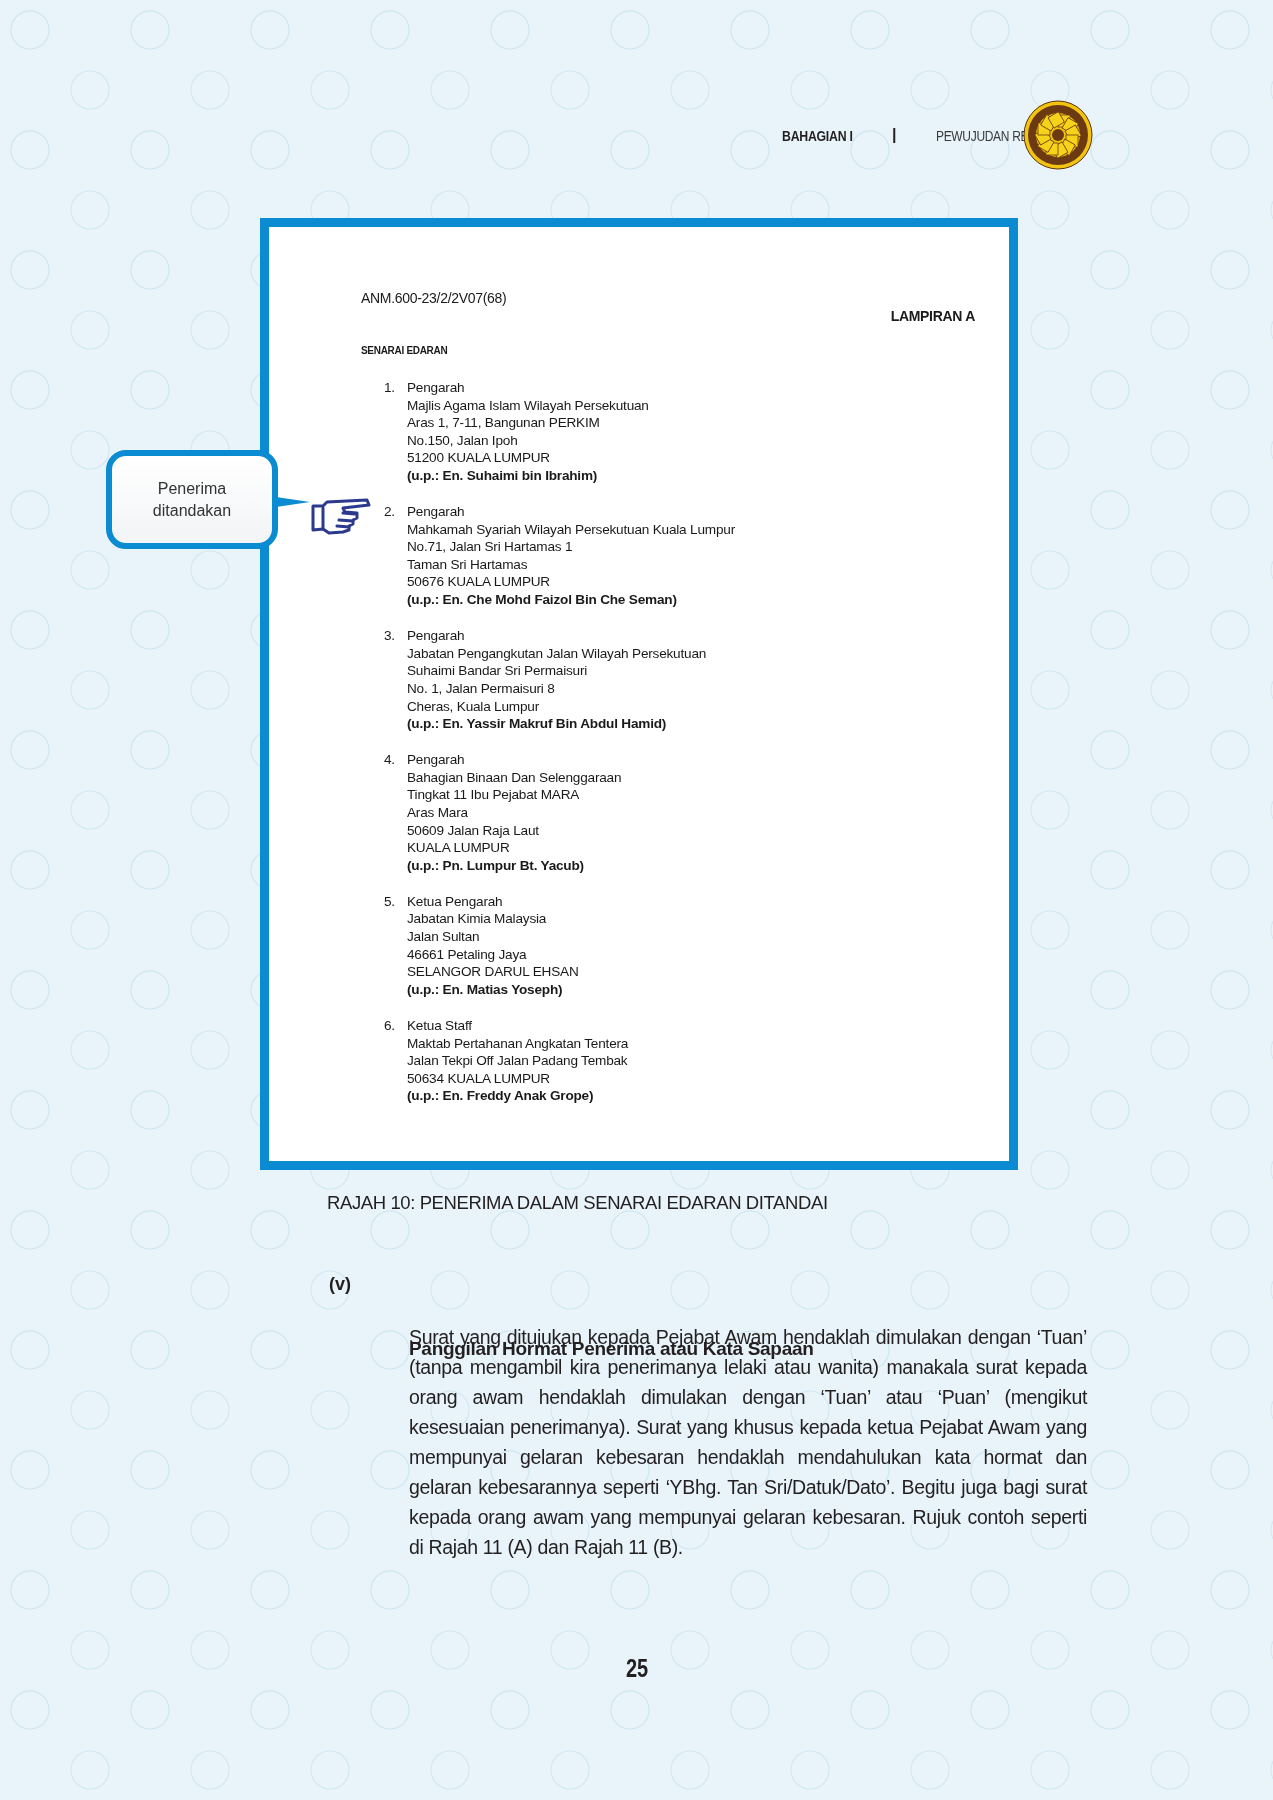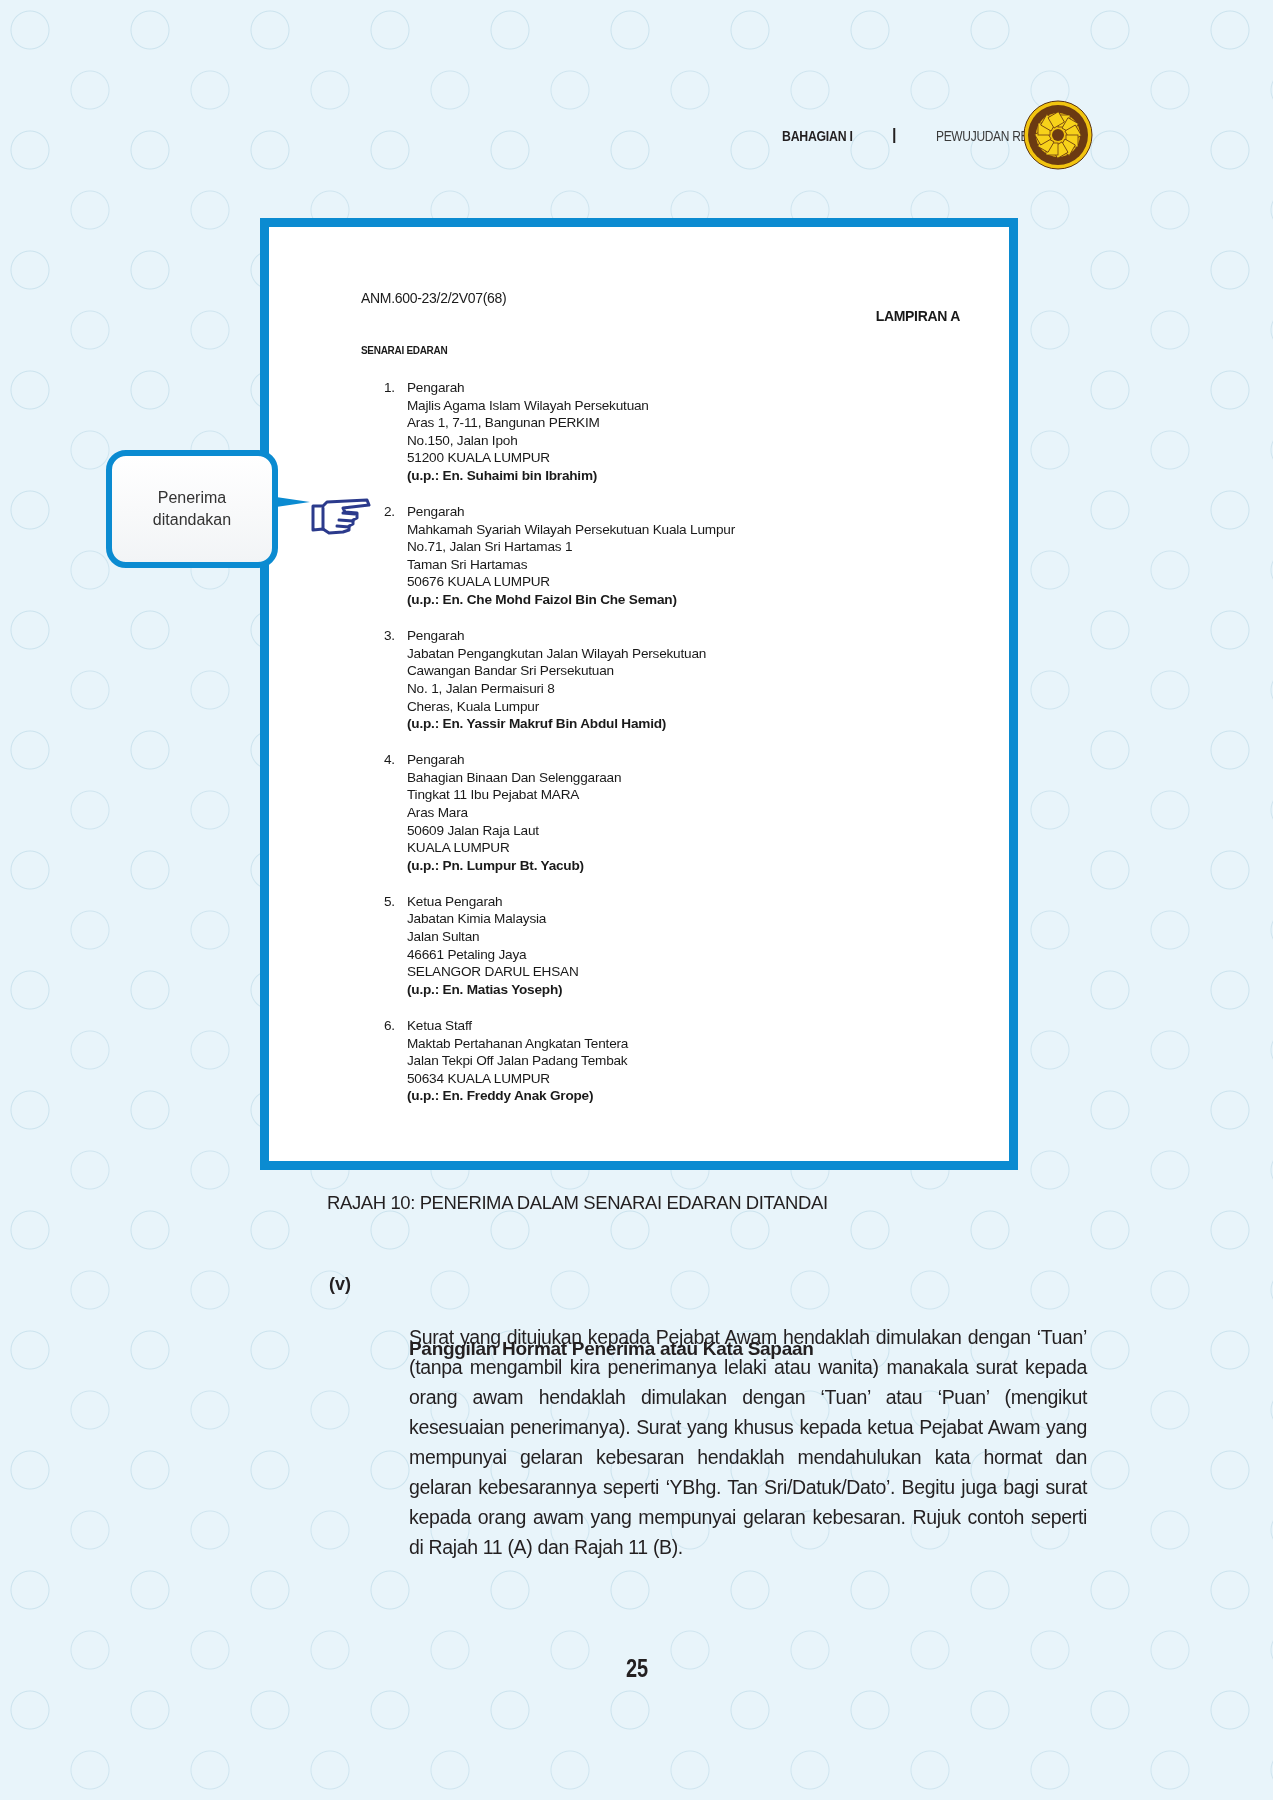--- a/index.html
+++ b/index.html
@@ -48,41 +48,41 @@
     }
     .doc {
       position: absolute; inset: 0;
       font-family: "Liberation Sans", sans-serif;
       color: #1a1a1a;
     }
     .doc-ref {
       position: absolute; top: 63px; left: 92px; font-size: 14px; letter-spacing: -0.3px;
     }
     .doc-lampiran {
-      position: absolute; top: 81px; right: 49px; font-size: 14px; font-weight: bold; letter-spacing: -0.3px; padding-left: 40px;
+      position: absolute; top: 81px; right: 34px; font-size: 14px; font-weight: bold; letter-spacing: -0.3px; padding-left: 40px;
     }
     .doc-heading {
       position: absolute; top: 118px; left: 92px; font-size: 10px; font-weight: bold; letter-spacing: -0.3px;
     }
     .recipients {
       position: absolute; top: 152px; left: 115px; list-style: none;
     }
     .recipient {
       position: relative; padding-left: 23px; margin-bottom: 18.5px;
       font-size: 13.6px; line-height: 17.6px; letter-spacing: -0.2px;
     }
     .recipient .num {
       position: absolute; left: 0; top: 0;
     }
     .recipient .line { display: block; white-space: nowrap; }
     .recipient .attn { font-weight: bold; }
 
     
     .callout {
-      position: absolute; top: 450px; left: 106px; width: 172px; height: 118px;
+      position: absolute; top: 450px; left: 106px; width: 172px; height: 99px;
       border: 6px solid #0b8bd1; border-radius: 20px;
       background: linear-gradient(#ffffff, #f2f4f6);
       display: flex; align-items: center; justify-content: center; text-align: center;
       font-size: 16px; line-height: 22px; color: #333;
     }
     .callout-pointer {
       position: absolute; top: 497px; left: 276px; width: 34px; height: 10px;
     }
     .hand-icon {
       position: absolute; top: 496px; left: 309px; width: 64px; height: 40px;
@@ -167,21 +167,21 @@
         <span class="line">Mahkamah Syariah Wilayah Persekutuan Kuala Lumpur</span>
         <span class="line">No.71, Jalan Sri Hartamas 1</span>
         <span class="line">Taman Sri Hartamas</span>
         <span class="line">50676 KUALA LUMPUR</span>
         <span class="line attn">(u.p.: En. Che Mohd Faizol Bin Che Seman)</span>
       </li>
       <li class="recipient">
         <span class="num">3.</span>
         <span class="line">Pengarah</span>
         <span class="line">Jabatan Pengangkutan Jalan Wilayah Persekutuan</span>
-        <span class="line">Cawangan Bandar Sri Persekutuan</span>
+        <span class="line">Suhaimi Bandar Sri Permaisuri</span>
         <span class="line">No. 1, Jalan Permaisuri 8</span>
         <span class="line">Cheras, Kuala Lumpur</span>
         <span class="line attn">(u.p.: En. Yassir Makruf Bin Abdul Hamid)</span>
       </li>
       <li class="recipient">
         <span class="num">4.</span>
         <span class="line">Pengarah</span>
         <span class="line">Bahagian Binaan Dan Selenggaraan</span>
         <span class="line">Tingkat 11 Ibu Pejabat MARA</span>
         <span class="line">Aras Mara</span>

